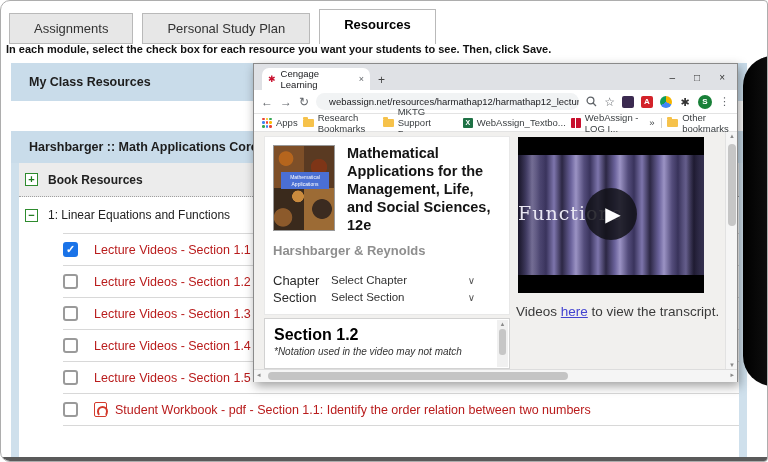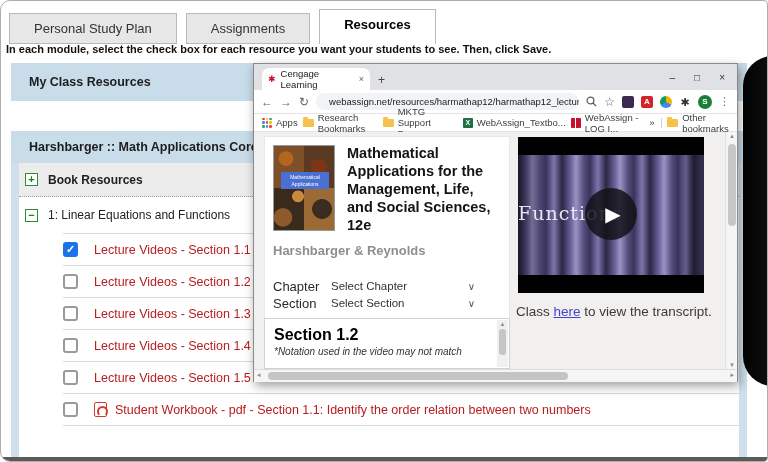--- a/index.html
+++ b/index.html
@@ -96,21 +96,21 @@
              radial-gradient(circle at 20% 15%, #b5651d 0 8%, transparent 9%),
              radial-gradient(circle at 75% 25%, #7e3517 0 10%, transparent 11%),
              radial-gradient(circle at 40% 60%, #c98a3d 0 9%, transparent 10%),
              radial-gradient(circle at 80% 75%, #3b2b20 0 12%, transparent 13%),
              radial-gradient(circle at 15% 85%, #8c5a2b 0 10%, transparent 11%),
              conic-gradient(#5a3a22 0 25%, #9c6b35 25% 50%, #3a2a1c 50% 75%, #7e4f28 75%); }
   .cover-label { position:absolute; left:7px; top:26px; width:48px; background:#4a6fd4; color:#fff;
                  font-size:5px; line-height:1.3; padding:2px 3px; text-align:center; }
   .booktitle { margin-left:74px; font-size:14.5px; font-weight:bold; color:#141414; line-height:1.24; }
   .author { clear:left; padding-top:8px; font-size:13px; font-weight:bold; color:#8e8e8e; }
-  .selects { margin-top:20px; font-size:12.5px; color:#2a2a2a; }
+  .selects { margin-top:14px; font-size:12.5px; color:#2a2a2a; }
   .sel-row { display:flex; align-items:center; height:17px; }
   .sel-lab { width:58px; font-size:13px; }
   .sel-val { font-size:11.5px; color:#333; cursor:pointer; }
   .sel-chev { margin-left:auto; margin-right:26px; color:#555; font-size:10px; cursor:pointer; }
 
   .secpanel { position:absolute; left:10px; top:186px; width:246px; height:51px; background:#fff;
               border:1px solid #d2d2d2; padding:7px 20px 0 9px; overflow:hidden; }
   .sec-h { font-size:16px; font-weight:bold; color:#000000; }
   .sec-note { margin-top:2px; font-size:10px; font-style:italic; font-weight:normal; color:#333; white-space:nowrap; }
   .secpanel .pvscroll { position:absolute; right:1px; top:1px; bottom:1px; width:11px; background:#f0f0f0; }
@@ -134,22 +134,22 @@
 
   .bezel { position:absolute; left:742px; top:55px; width:70px; height:330px; z-index:9;
            background:linear-gradient(90deg,#000 0%,#121212 45%,#2e2e2e 100%); border-radius:30px; }
 </style>
 </head>
 <body>
 
 <div class="screen">
 
   <div class="tabbar">
+    <div class="tab">Assignments</div>
     <div class="tab">Personal Study Plan</div>
-    <div class="tab">Assignments</div>
     <div class="tab active">Resources</div>
   </div>
   <div class="instruction">In each module, select the check box for each resource you want your students to see. Then, click Save.</div>
 
   <div class="bluebar bar-myclass">
     <span>My Class Resources</span>
   </div>
   <div class="bluebar bar-course">
     <span>Harshbarger :: Math Applications Coreq - 12</span>
   </div>
@@ -302,21 +302,21 @@
 
       <div class="video">
         <div class="curtain"></div>
         <div class="vtitle">Functions</div>
         <div class="play">
           <span>▶</span>
         </div>
       </div>
 
       <div class="transcript">
-        <span>Class </span><a>here</a><span> to view the transcript.</span>
+        <span>Videos </span><a>here</a><span> to view the transcript.</span>
       </div>
 
       <div class="vscroll">
         <span class="arr" style="top:1px;">▲</span>
         <div class="thumb"></div>
         <span class="arr" style="bottom:1px;">▼</span>
       </div>
     </div>
 
     <div class="hscroll">

